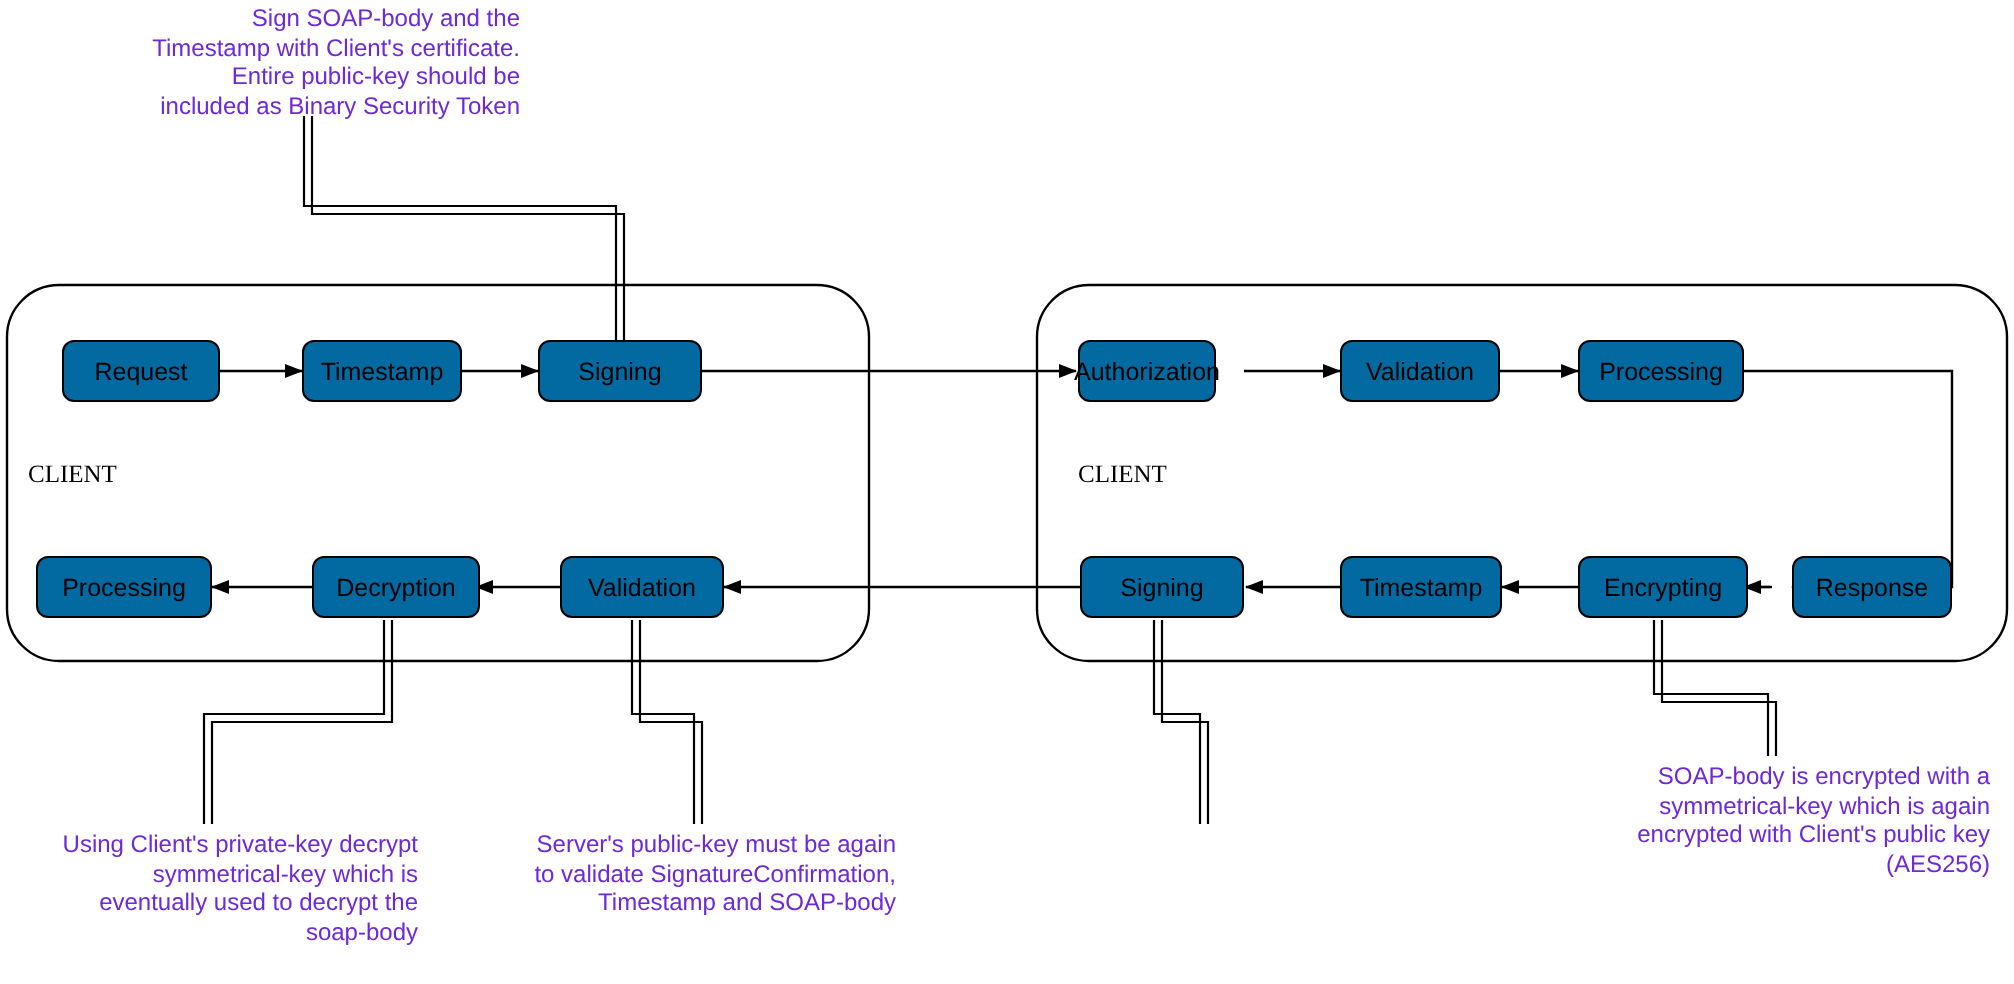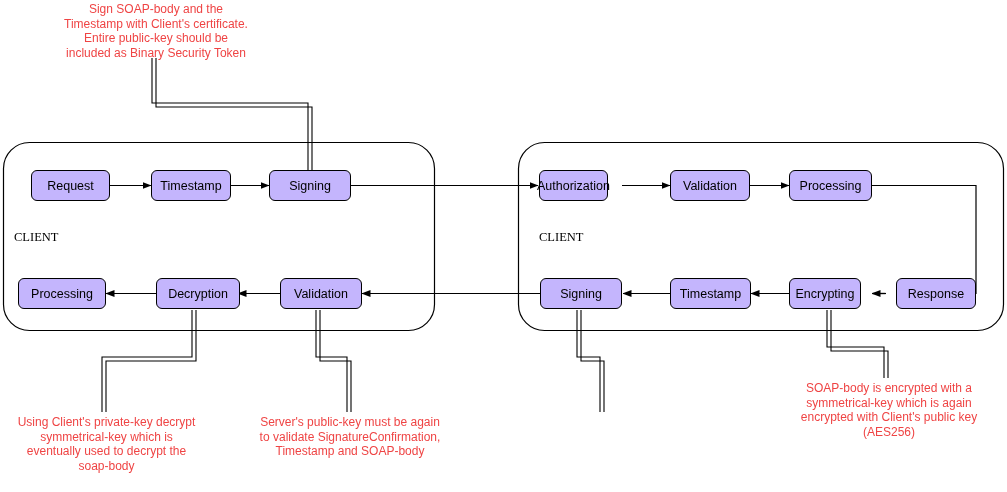--- a/index.html
+++ b/index.html
@@ -19,43 +19,43 @@
     position: absolute;
     left: 0; top: 0;
     width: 1007px;
     height: 492px;
   }
   .node {
     position: absolute;
     box-sizing: border-box;
     border: 1px solid #000000;
     border-radius: 6px;
-    background: #c4b5fd;
+    background: #0369a1;
     color: #000000;
     font-size: 12.5px;
     display: flex;
     align-items: center;
     justify-content: center;
     white-space: nowrap;
     z-index: 4;
   }
   .zone-label {
     position: absolute;
     font-size: 12.5px;
     color: #000000;
     white-space: nowrap;
     z-index: 3;
     font-family: Liberation Serif, serif;
   }
   .note {
     position: absolute;
     font-size: 12px;
     line-height: 14.6px;
-    color: #ef4444;
-    text-align: center;
+    color: #6d28d9;
+    text-align: right;
     white-space: pre-line;
     z-index: 3;
   }
 </style>
 </head>
 <body>
 
 <div id="stage">
 
   <svg id="svg-layer" viewBox="0 0 1007 492" xmlns="http://www.w3.org/2000/svg">
@@ -115,21 +115,21 @@
   <div class="node" style="left:18px; top:278px; width:88px; height:31px;">Processing</div>
   <div class="node" style="left:156px; top:278px; width:84px; height:31px;">Decryption</div>
   <div class="node" style="left:280px; top:278px; width:82px; height:31px;">Validation</div>
 
   <div class="node" style="left:539px; top:170px; width:69px; height:31px;">Authorization</div>
   <div class="node" style="left:670px; top:170px; width:80px; height:31px;">Validation</div>
   <div class="node" style="left:789px; top:170px; width:83px; height:31px;">Processing</div>
 
   <div class="node" style="left:540px; top:278px; width:82px; height:31px;">Signing</div>
   <div class="node" style="left:670px; top:278px; width:81px; height:31px;">Timestamp</div>
-  <div class="node" style="left:789px; top:278px; width:72px; height:31px;">Encrypting</div>
+  <div class="node" style="left:789px; top:278px; width:85px; height:31px;">Encrypting</div>
   <div class="node" style="left:896px; top:278px; width:80px; height:31px;">Response</div>
 
   <div class="note" style="left:52px; top:2px; width:208px;">Sign SOAP-body and the
 Timestamp with Client's certificate.
 Entire public-key should be
 included as Binary Security Token</div>
 
   <div class="note" style="left:4px; top:415px; width:205px;">Using Client's private-key decrypt
 symmetrical-key which is
 eventually used to decrypt the

